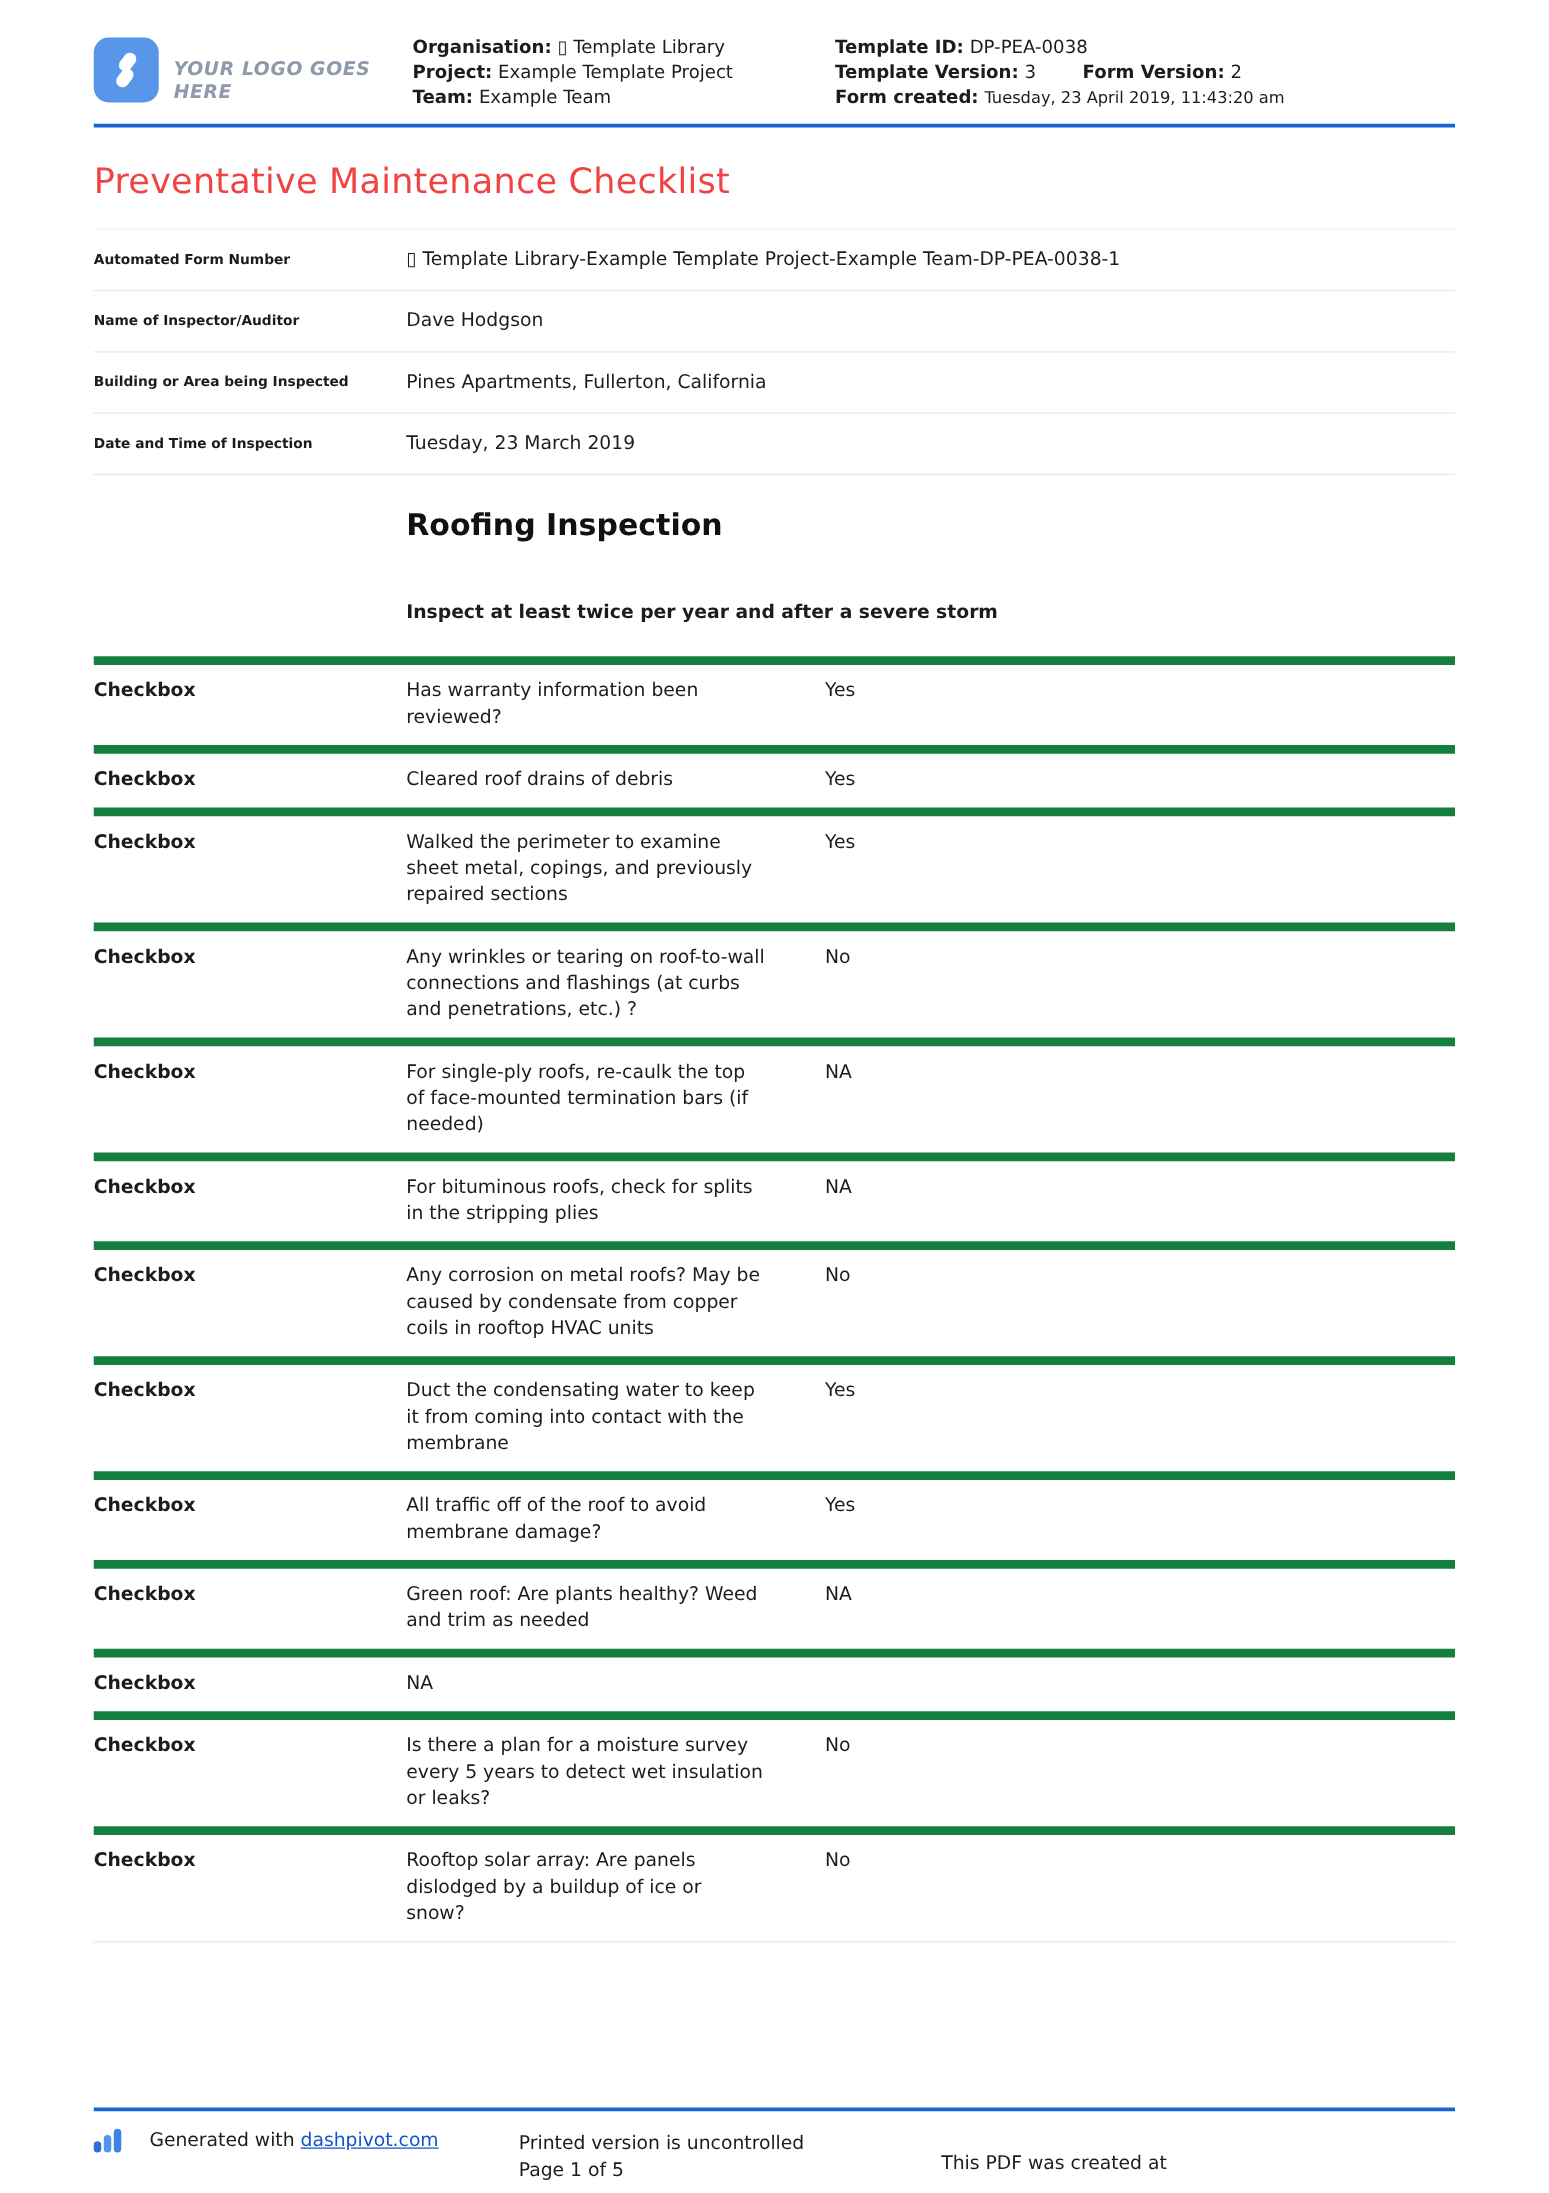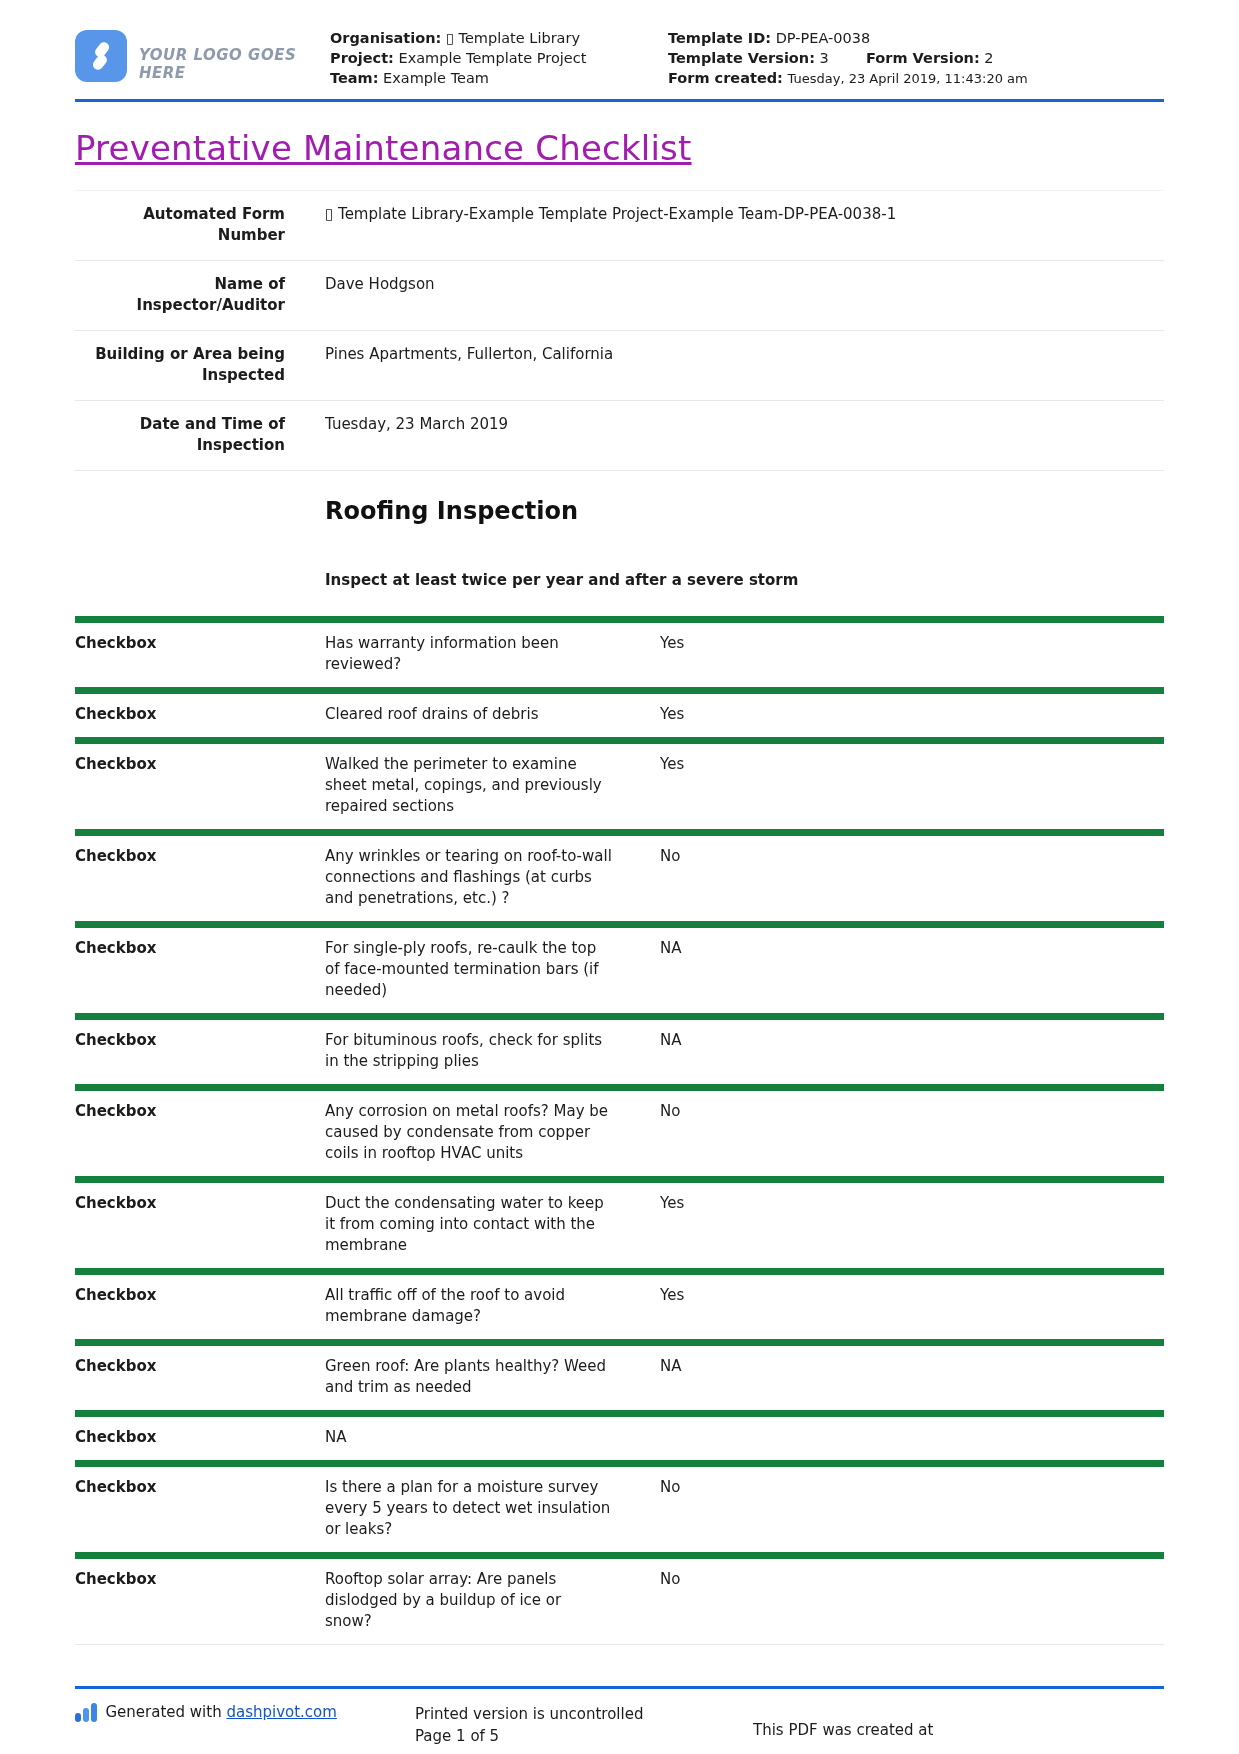--- a/index.html
+++ b/index.html
@@ -19,45 +19,45 @@
               display: flex; align-items: center; justify-content: center; }
   .logo-text { color: #8e9aab; font-weight: bold; font-style: italic; font-size: 15px; letter-spacing: .5px; }
   .hcol { font-size: 14.5px; line-height: 20px; }
   .hcol-left { width: 338px; }
   .hcol-right { flex: 1; }
   .hlabel { font-weight: bold; }
   .hsmall { font-size: 13px; }
   .vgap { display: inline-block; width: 28px; }
 
   
-  .doc-title { font-size: 34px; font-weight: 500; letter-spacing: .2px; margin-top: 26px; color: #a21caf; text-decoration: underline; }
+  .doc-title { font-size: 28px; font-weight: 500; letter-spacing: .2px; margin-top: 26px; color: #ef4444; }
 
   
   .meta-table { margin-top: 22px; }
   .meta-row { display: flex; padding: 13px 0 14px 0; border-bottom: 1px solid #e8e8e8; }
   .meta-row:first-child { border-top: 1px solid #f3f3f3; }
-  .meta-label { width: 250px; font-weight: bold; font-size: 15px; line-height: 21px; padding-right: 40px; text-align: right; }
+  .meta-label { width: 250px; font-weight: bold; font-size: 11px; line-height: 21px; padding-right: 40px; }
   .meta-value { flex: 1; font-size: 15px; line-height: 21px; }
 
   
   .section-heading { margin-left: 250px; margin-top: 26px; font-size: 24px; font-weight: bold; color: #111; }
   .section-subtitle { margin-left: 250px; margin-top: 46px; font-size: 15px; font-weight: bold; padding-bottom: 27px; }
 
   
   .check-table { }
   .check-row { display: flex; padding: 10px 0 12px 0; border-top: 7px solid #15803d; }
   .check-table .check-row:last-child { border-bottom: 1px solid #e8e8e8; }
   .check-type { width: 250px; font-weight: bold; font-size: 15px; line-height: 21px; }
   .check-question { width: 335px; padding-right: 48px; font-size: 15px; line-height: 21px; }
   .check-answer { flex: 1; font-size: 15px; line-height: 21px; }
 
   
   .footer { position: absolute; left: 75px; right: 75px; top: 1686px;
             border-top: 3px solid #1565d8; padding-top: 14px; display: flex; font-size: 15px; }
-  .f-left { width: 340px; display: flex; align-items: flex-start; gap: 9px; }
+  .f-left { width: 340px; display: flex; align-items: flex-start; gap: 23px; }
   .f-bars { display: flex; align-items: flex-end; gap: 2.5px; height: 19px; padding-top: 1px; }
   .f-bars i { display: block; width: 5.5px; border-radius: 3px; }
   .f-bars i:nth-child(1) { height: 9px;  background: #2e6fd6; }
   .f-bars i:nth-child(2) { height: 14px; background: #4f94ea; }
   .f-bars i:nth-child(3) { height: 19px; background: #3d85e4; }
   .f-mid { width: 338px; line-height: 22px; }
   .f-right { flex: 1; line-height: 22px; margin-top: 16px; }
   a.f-link { color: #1155cc; text-decoration: underline; }
 </style>
 </head>

